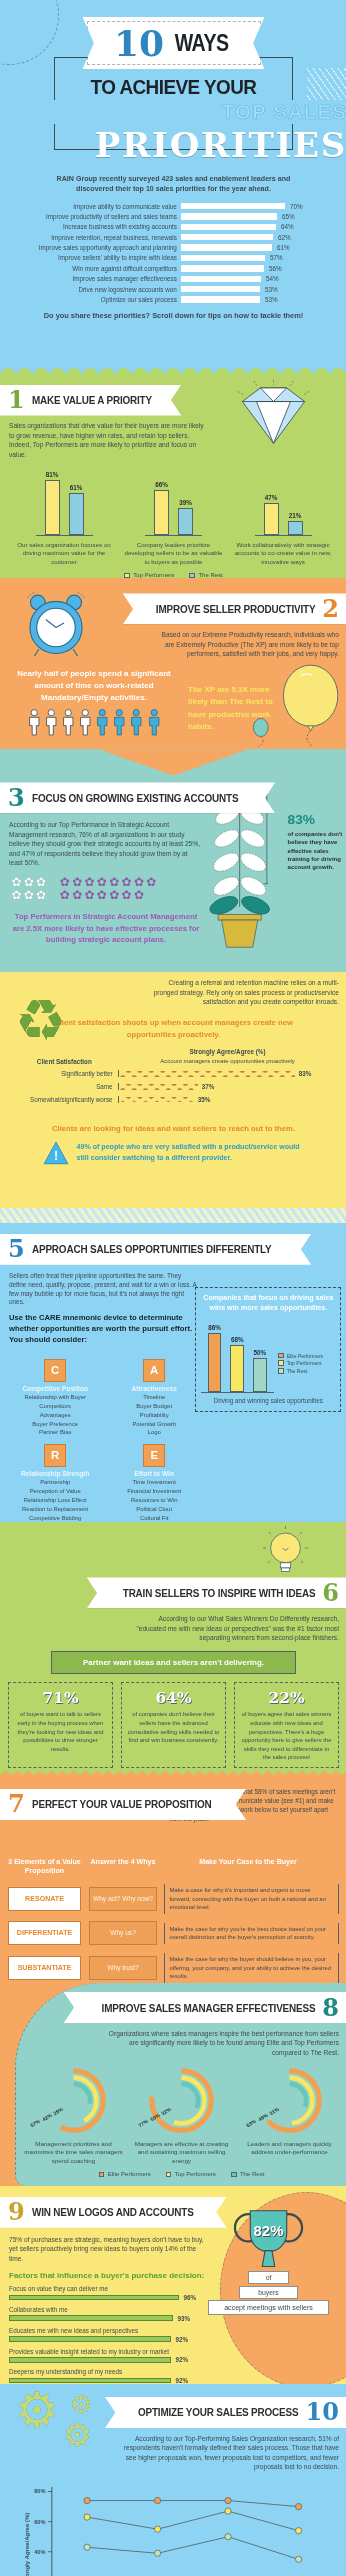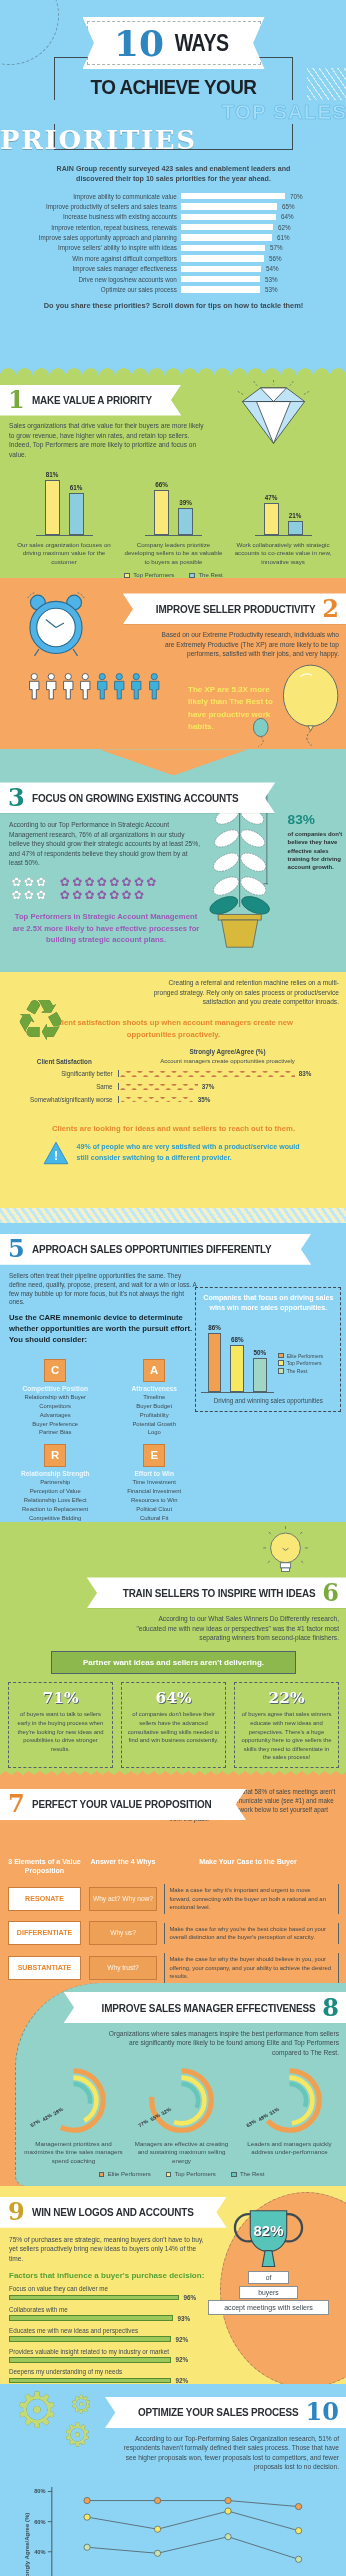--- a/index.html
+++ b/index.html
@@ -20,21 +20,21 @@
   
   .header{padding-top:10.3px}
   .sunburst{position:absolute;left:-40px;top:-34px;width:97px;height:97px;border-radius:50%;border:1.1px dashed rgba(62,74,82,.45)}
   .hatch{position:absolute;right:-11.4px;top:68px;width:51px;height:46px;background:repeating-linear-gradient(55deg,rgba(255,255,255,.6) 0 1.1px,transparent 1.1px 5.1px)}
   .badge{margin:6.8px auto 0;width:182px;background:#fff;clip-path:polygon(0 0,100% 0,calc(100% - 11.4px) 50%,100% 100%,0 100%,11.4px 50%);display:flex;align-items:center;justify-content:center;gap:5.7px;height:52px;outline:1.1px dashed #aab4ba;outline-offset:-5.1px;filter:drop-shadow(0 1.1px 1.1px rgba(0,0,0,.15));position:relative;z-index:2}
   .badge-num{font-family:"DejaVu Serif","Liberation Serif",serif;font-weight:bold;font-size:36px;color:#2E86C1;line-height:1}
   .badge-word{font-weight:bold;font-size:23px;letter-spacing:-0.6px;color:#1d2228;transform:scaleX(.85)}
   .title-box{position:absolute;left:54px;right:54px;top:57px;height:91px;border:0.9px solid #3E4A52;z-index:0}
   .h-line1{text-align:center;font-weight:bold;font-size:21px;letter-spacing:-0.6px;color:#1d2228;margin-top:5.7px;transform:scaleX(.9);position:relative;z-index:1}
   .h-line2{text-align:right;font-weight:bold;font-size:20.5px;letter-spacing:1.1px;color:#A5DCF6;-webkit-text-stroke:0.6px #5FB7E3;margin-top:1.1px;position:relative;z-index:1;background:#8DD4F4;display:block}
-  .h-line3{text-align:left;font-family:"DejaVu Serif","Liberation Serif",serif;font-weight:bold;font-size:26px;letter-spacing:1.7px;color:#fff;text-shadow:0 1.1px 0 rgba(62,74,82,.35);margin-top:1.1px;position:relative;z-index:2}
+  .h-line3{text-align:right;font-family:"DejaVu Serif","Liberation Serif",serif;font-weight:bold;font-size:34px;letter-spacing:1.7px;color:#fff;text-shadow:0 1.1px 0 rgba(62,74,82,.35);margin-top:1.1px;position:relative;z-index:2}
   .h-intro{width:251px;margin:9px auto 0;text-align:center;font-size:7.1px;font-weight:bold;color:#3E4A52;line-height:1.45}
   .pri-list{margin:8px 6.8px 0}
   .pri-row{display:flex;align-items:center;margin:3.4px 0}
   .pri-label{width:170px;text-align:right;font-size:6.3px;padding-right:4.6px;flex:none}
   .pri-bar{height:6.3px;background:#fff;flex:none}
   .pri-pct{font-size:6.3px;padding-left:4.6px}
   .h-cta{text-align:center;font-weight:bold;font-size:7.4px;margin-top:8px}
   .scallop{height:8.5px;background:#8DD4F4;background-image:radial-gradient(circle at 8px 8.5px,#B7D66A 8px,transparent 8.5px);background-size:16.5px 8.5px;background-repeat:repeat-x}
   
   .s1-intro{width:199px;margin:5.7px 0 0 9px;font-size:6.6px;line-height:1.45}
@@ -335,20 +335,21 @@
     </svg>
     <div class="s2-ribbonwrap">
       <div class="ribbon rib-right">
         <span class="rib-title">IMPROVE SELLER PRODUCTIVITY</span>
         <span class="rib-num c-orange">2</span>
       </div>
     </div>
     <p class="s2-intro">Based on our Extreme Productivity research, individuals who are Extremely Productive (The XP) are more likely to be top performers, satisfied with their jobs, and very happy.</p>
     <div class="s2-cols">
       <div class="s2-left">
+        <p>Nearly half of people spend a significant amount of time on work-related Mandatory/Empty activities.</p>
         <div class="persons">
           <svg width="12.5" height="27" viewBox="0 0 24 52">
               <g fill="#fff" stroke="#3E4A52" stroke-width="1.6">
                 <circle cx="12" cy="7" r="6"></circle>
                 <path d="M3 16 h18 v16 h-5 v18 h-8 v-18 H3 z"></path>
               </g>
             </svg>
           <svg width="12.5" height="27" viewBox="0 0 24 52">
               <g fill="#fff" stroke="#3E4A52" stroke-width="1.6">
                 <circle cx="12" cy="7" r="6"></circle>

